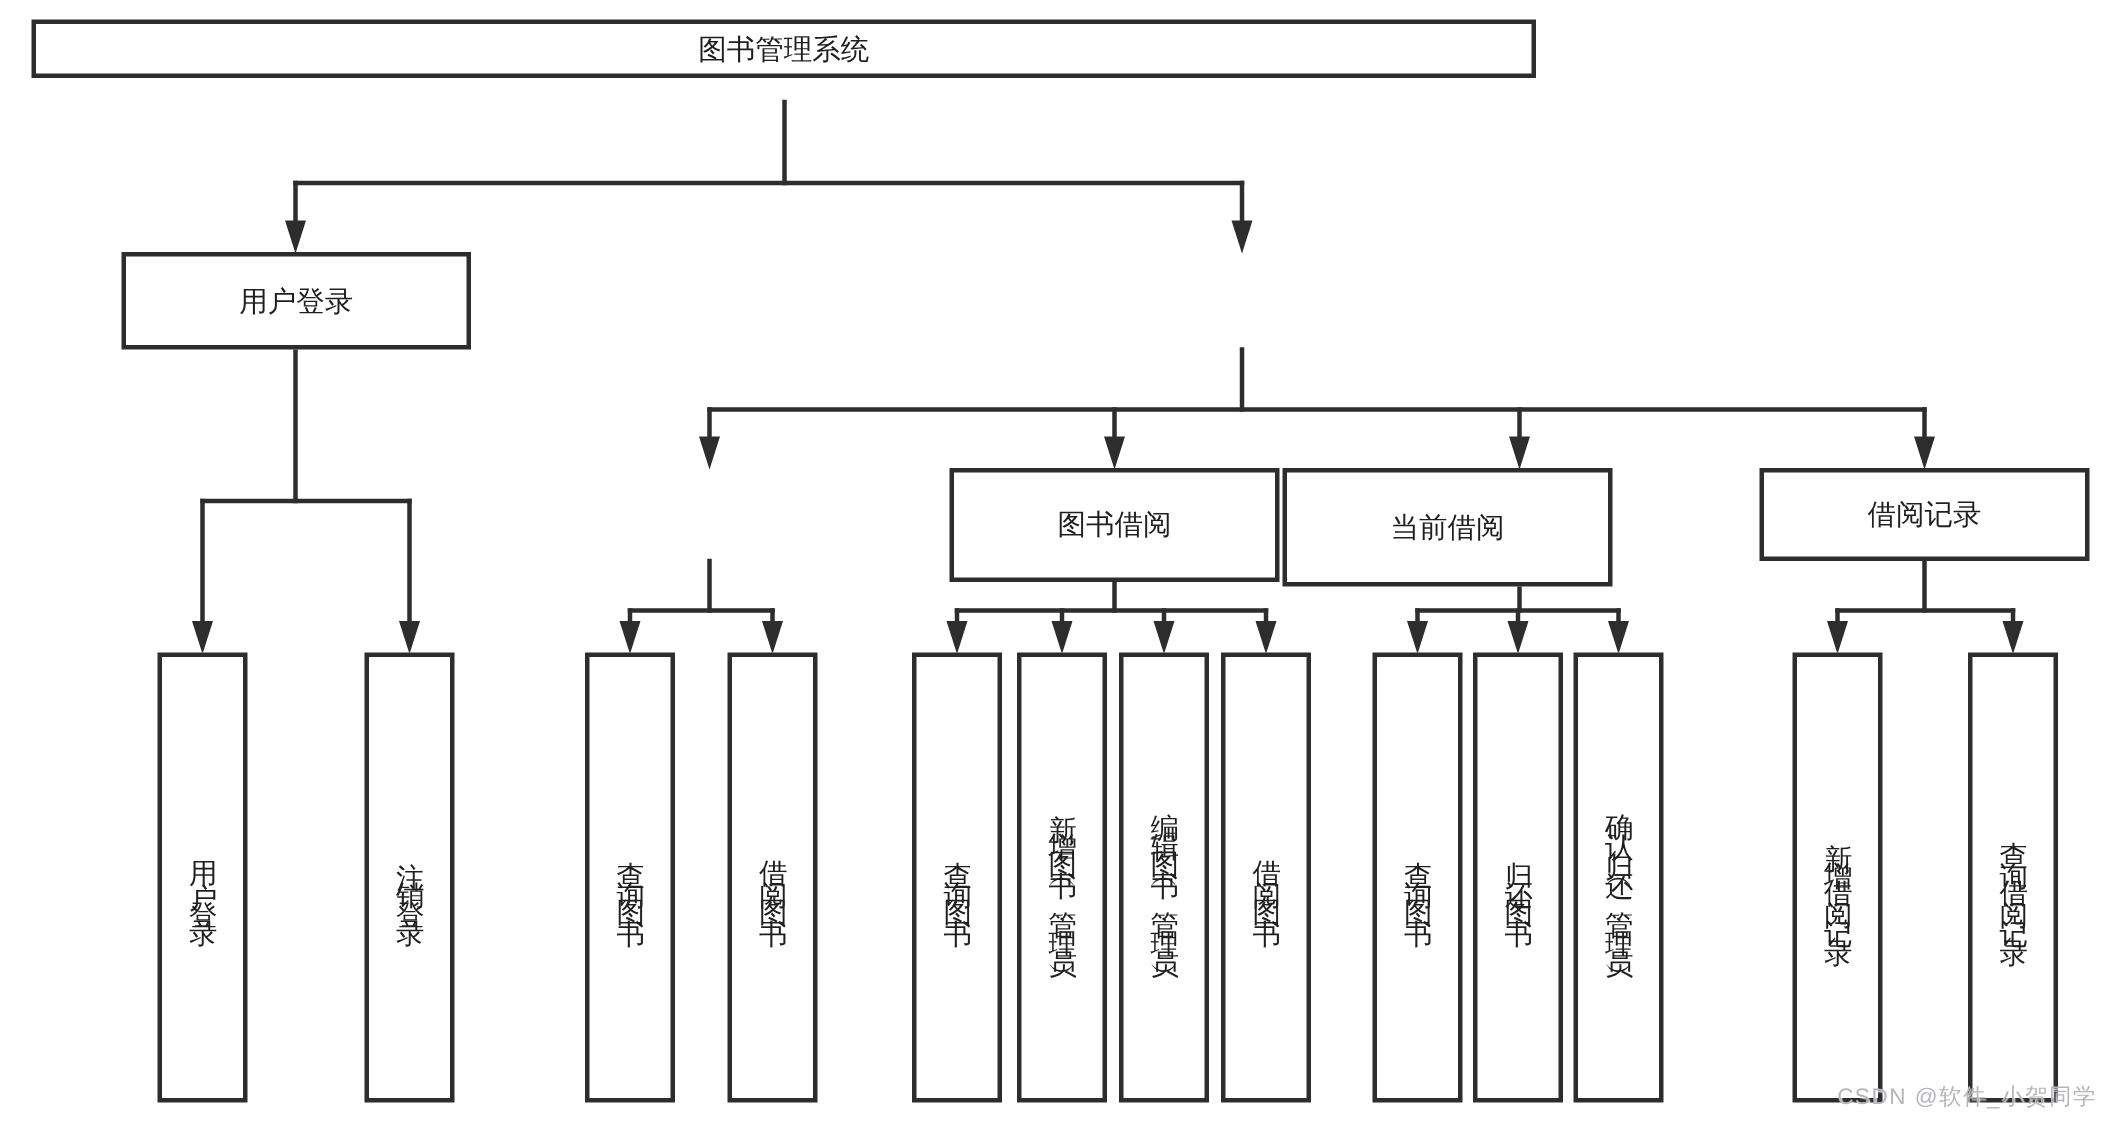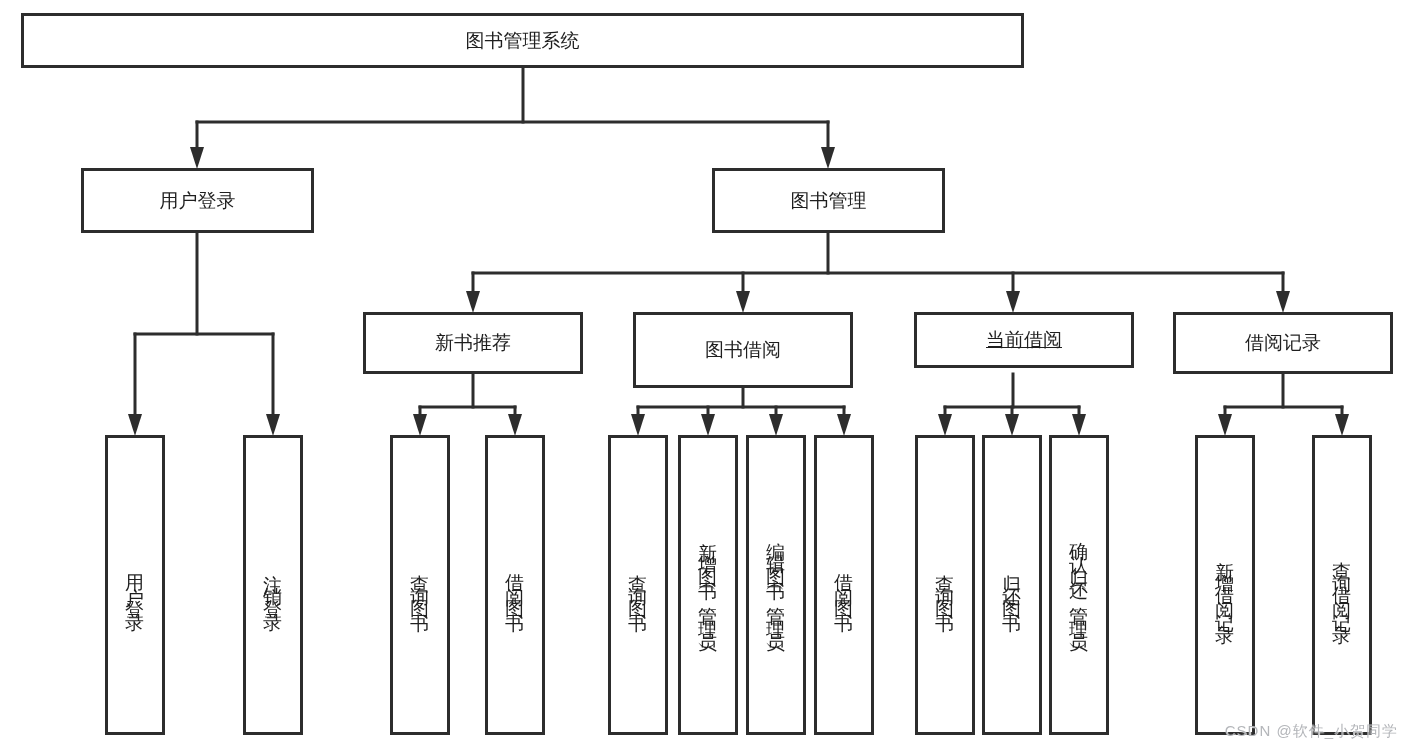--- a/index.html
+++ b/index.html
@@ -107,38 +107,32 @@
     <g>
       <line x1="1283" y1="374" x2="1283" y2="407"></line>
       <line x1="1225" y1="407" x2="1342" y2="407"></line>
       <line x1="1225" y1="407" x2="1225" y2="418"></line>
       <polygon points="1218,414 1232,414 1225,436"></polygon>
       <line x1="1342" y1="407" x2="1342" y2="418"></line>
       <polygon points="1335,414 1349,414 1342,436"></polygon>
     </g>
   </svg>
 
-  <div class="node" style="left:21px;top:13px;width:1003px;height:55px;">
+  <div class="node" style="left:21px;top:13px;width:1003px;height:39px;">
     <span class="label">图书管理系统</span>
   </div>
 
   <div class="node" style="left:81px;top:168px;width:233px;height:65px;">
     <span class="label">用户登录</span>
   </div>
-  <div class="node" style="left:712px;top:168px;width:233px;height:65px;">
-    <span class="label">图书管理</span>
-  </div>
 
-  <div class="node" style="left:363px;top:312px;width:220px;height:62px;">
-    <span class="label">新书推荐</span>
-  </div>
   <div class="node" style="left:633px;top:312px;width:220px;height:76px;">
     <span class="label">图书借阅</span>
   </div>
-  <div class="node" style="left:914px;top:312px;width:220px;height:56px;text-decoration:underline;">
+  <div class="node" style="left:855px;top:312px;width:220px;height:79px;">
     <span class="label">当前借阅</span>
   </div>
   <div class="node" style="left:1173px;top:312px;width:220px;height:62px;justify-content:center;">
     <span class="label">借阅记录</span>
   </div>
 
   <div class="node leaf" style="left:105px;top:435px;width:60px;height:300px;">
     <span class="label">用户登录</span>
   </div>
   <div class="node leaf" style="left:243px;top:435px;width:60px;height:300px;">

